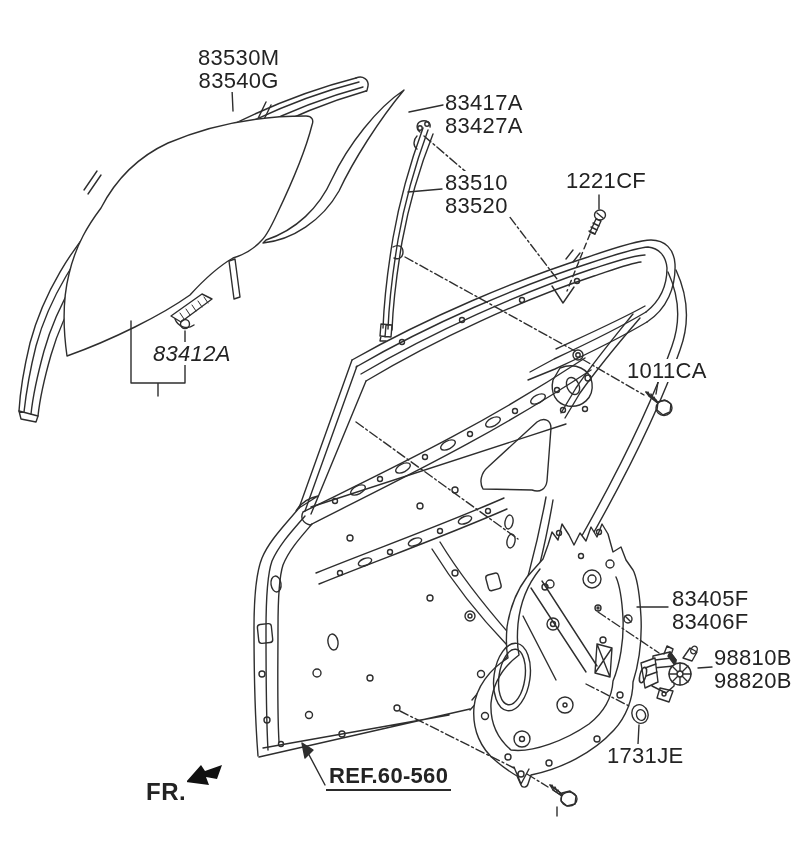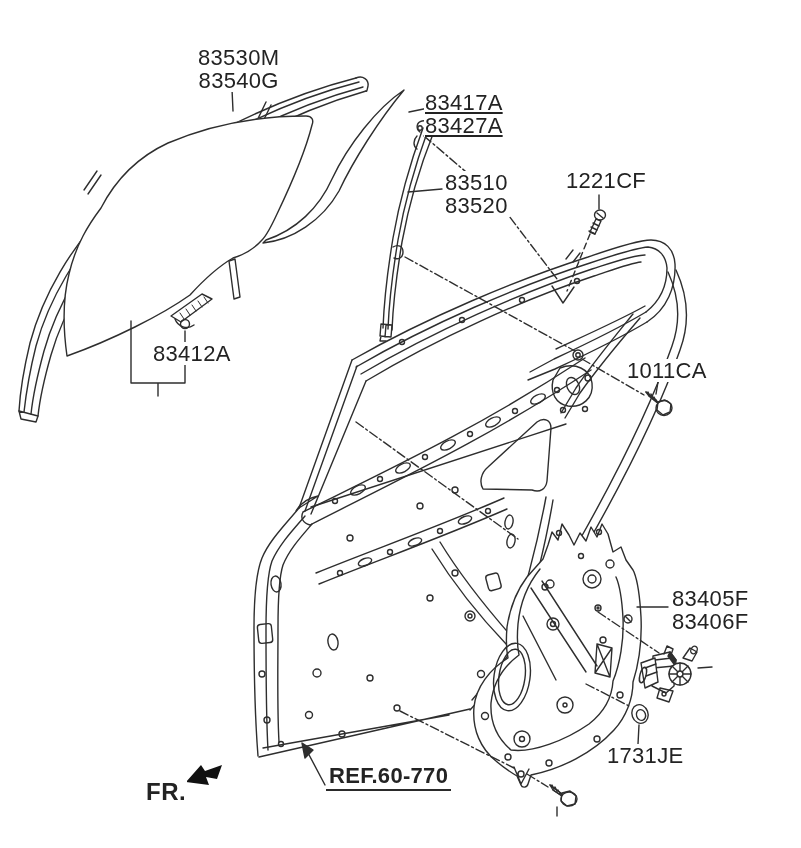--- a/index.html
+++ b/index.html
@@ -298,55 +298,59 @@
     </g>
 
     <path d="M186,754 L201,737 L205,743 L222,737 L217,751 L206,749 L209,757 Z" style="fill:#111111;stroke:none"></path>
   </svg>
 
   <div class="plabel center" style="left:197px;top:18px;">
     <div>83530M</div>
     <div>83540G</div>
   </div>
 
-  <div class="plabel center" style="left:424px;top:63px;text-decoration:underline;">
+  <div class="plabel center" style="left:444px;top:63px;">
     <div>83417A</div>
     <div>83427A</div>
   </div>
 
   <div class="plabel center" style="left:444px;top:143px;">
     <div>83510</div>
     <div>83520</div>
   </div>
 
   <div class="plabel" style="left:565px;top:141px;">
     <div>1221CF</div>
   </div>
 
-  <div class="plabel" style="left:152px;top:314px;">
+  <div class="plabel" style="left:152px;top:314px;font-style:italic;">
     <div>83412A</div>
   </div>
 
 
   <div class="plabel" style="left:626px;top:331px;">
     <div>1011CA</div>
   </div>
 
   <div class="plabel center" style="left:671px;top:559px;">
     <div>83405F</div>
     <div>83406F</div>
   </div>
 
+  <div class="plabel center" style="left:713px;top:618px;">
+    <div>98810B</div>
+    <div>98820B</div>
+  </div>
 
   <div class="plabel" style="left:606px;top:716px;">
     <div>1731JE</div>
   </div>
 
 
   <div class="plabel ref" style="left:326px;top:736px;">
-    <span>REF.60-770</span>
+    <span>REF.60-560</span>
   </div>
 
   <div class="plabel fr" style="left:145px;top:749px;">
     <span>FR.</span>
   </div>
 
 </div>
 
 </body></html>

